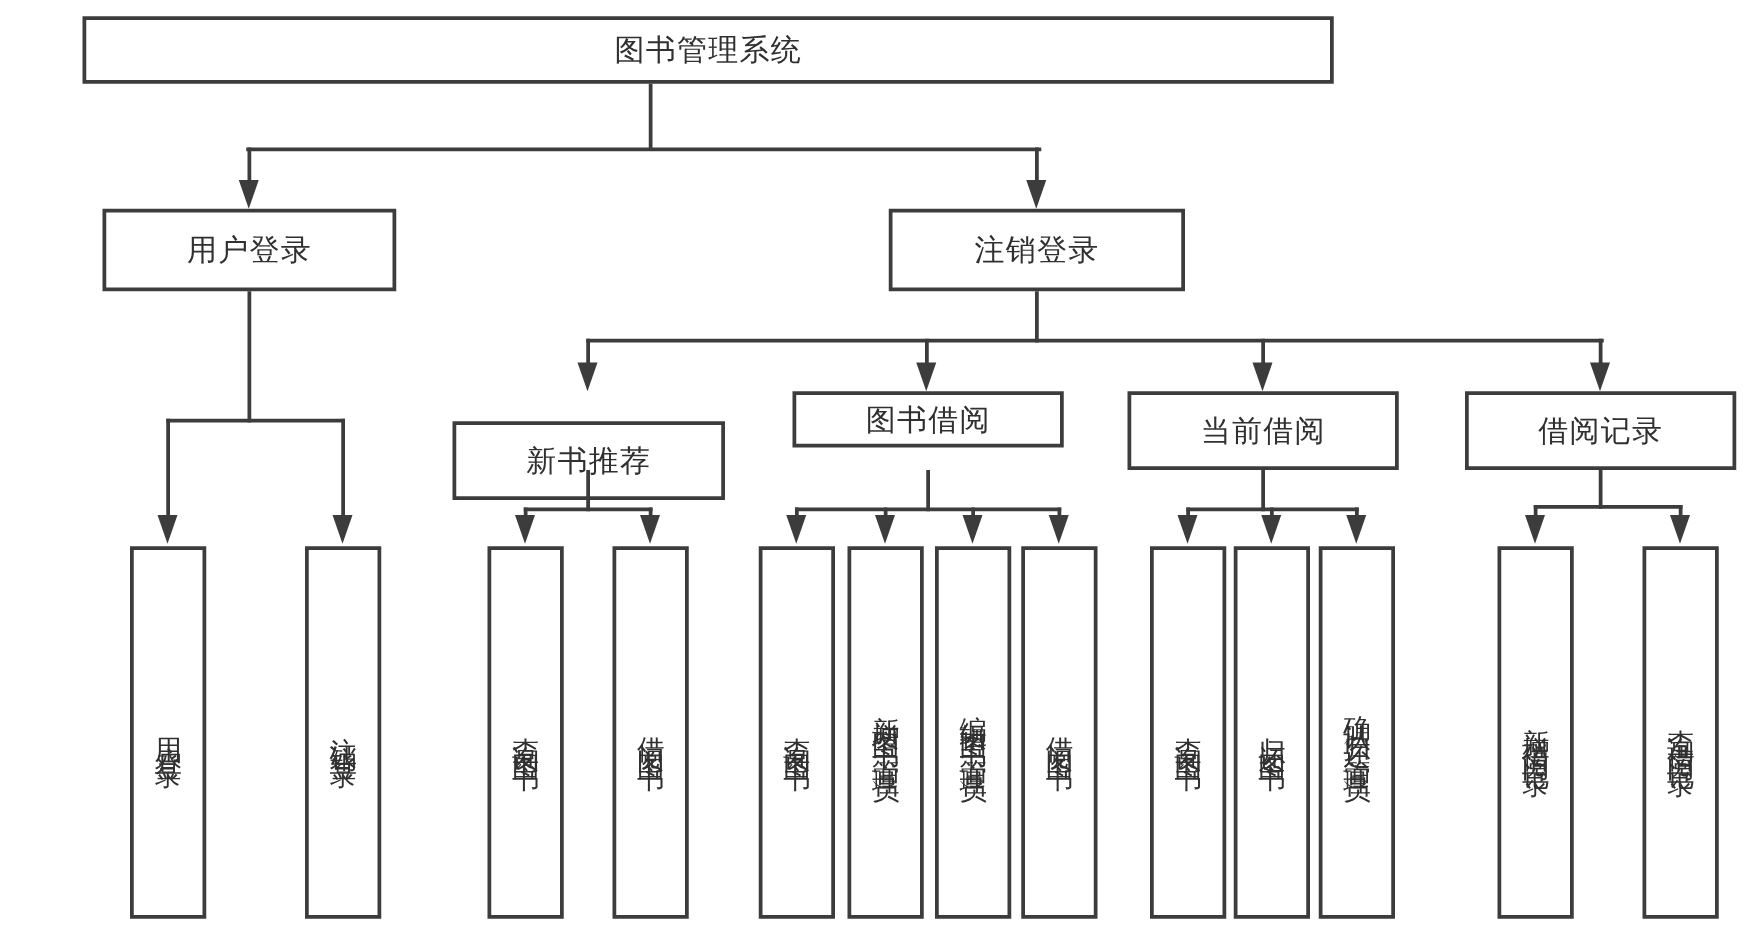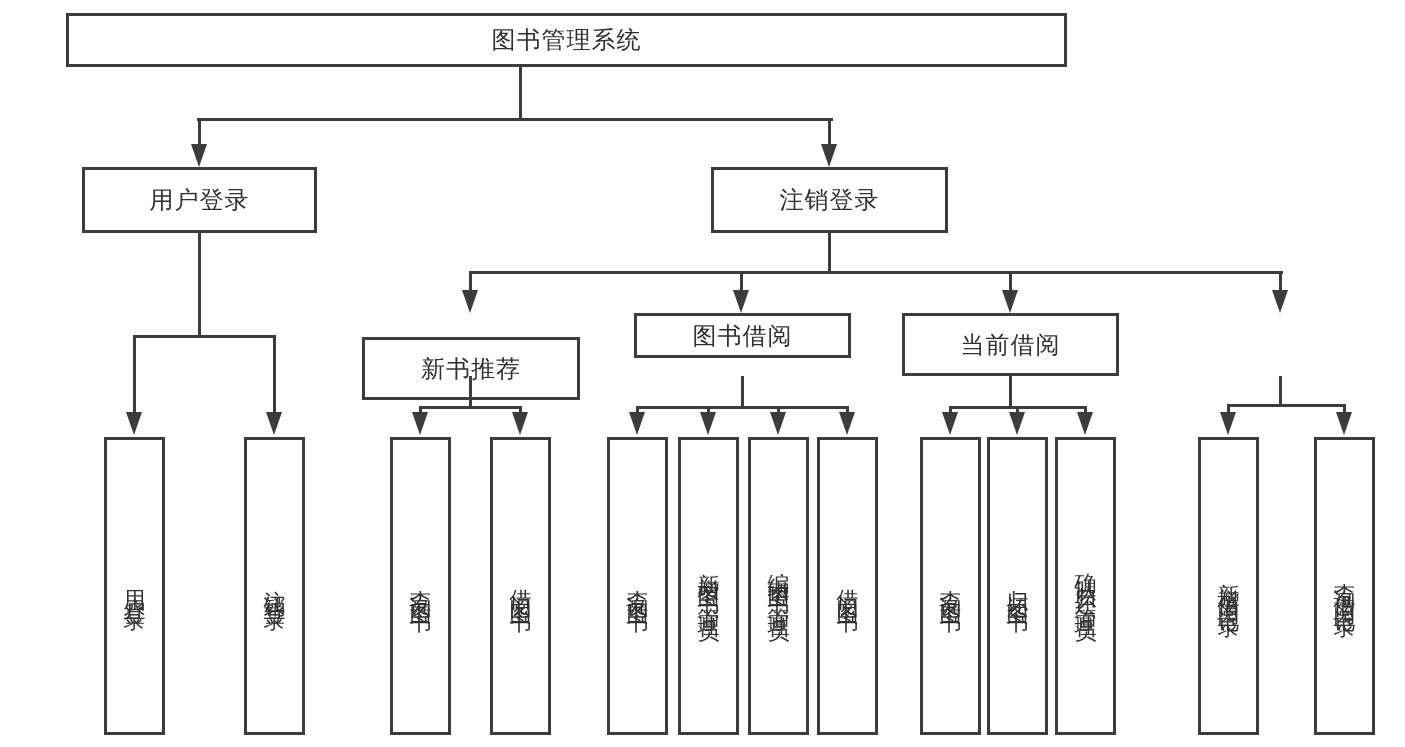--- a/index.html
+++ b/index.html
@@ -76,20 +76,23 @@
   </div>
 
   <div class="node" style="left:634px;top:313px;width:217px;height:45px;">
     <span class="lbl">图书借阅</span>
   </div>
 
   <div class="node" style="left:902px;top:313px;width:217px;height:63px;">
     <span class="lbl">当前借阅</span>
   </div>
 
+  <div class="node" style="left:1172px;top:313px;width:217px;height:63px;">
+    <span class="lbl">借阅记录</span>
+  </div>
 
   <div class="node leaf" style="left:104px;top:437px;width:61px;height:298px;">
     <span class="lbl">用户登录</span>
   </div>
   <div class="node leaf" style="left:244px;top:437px;width:61px;height:298px;">
     <span class="lbl">注销登录</span>
   </div>
 
   <div class="node leaf" style="left:390px;top:437px;width:61px;height:298px;">
     <span class="lbl">查询图书</span>

